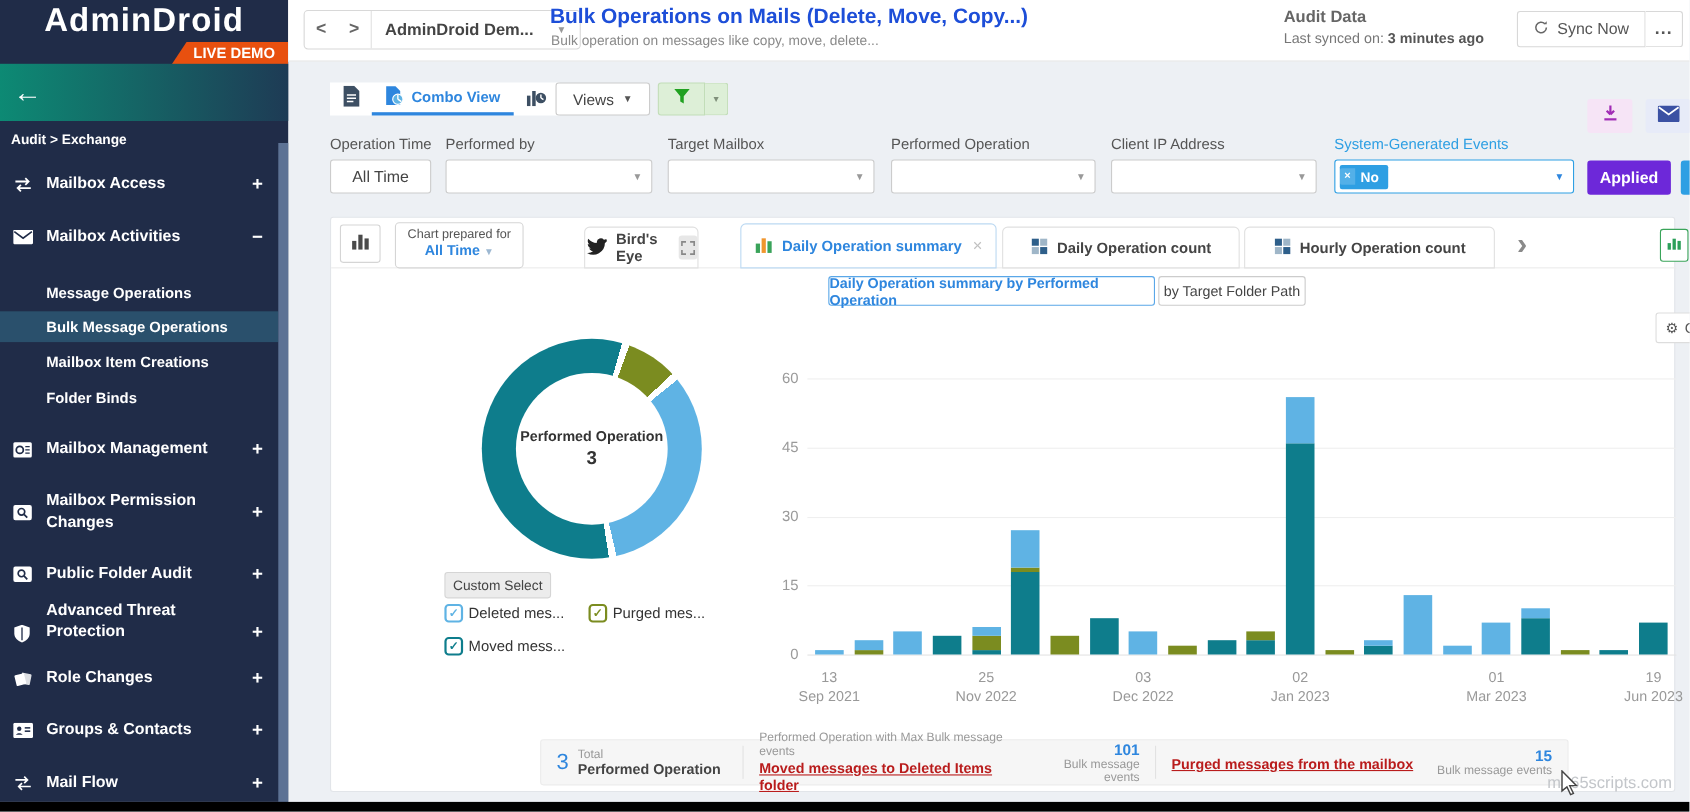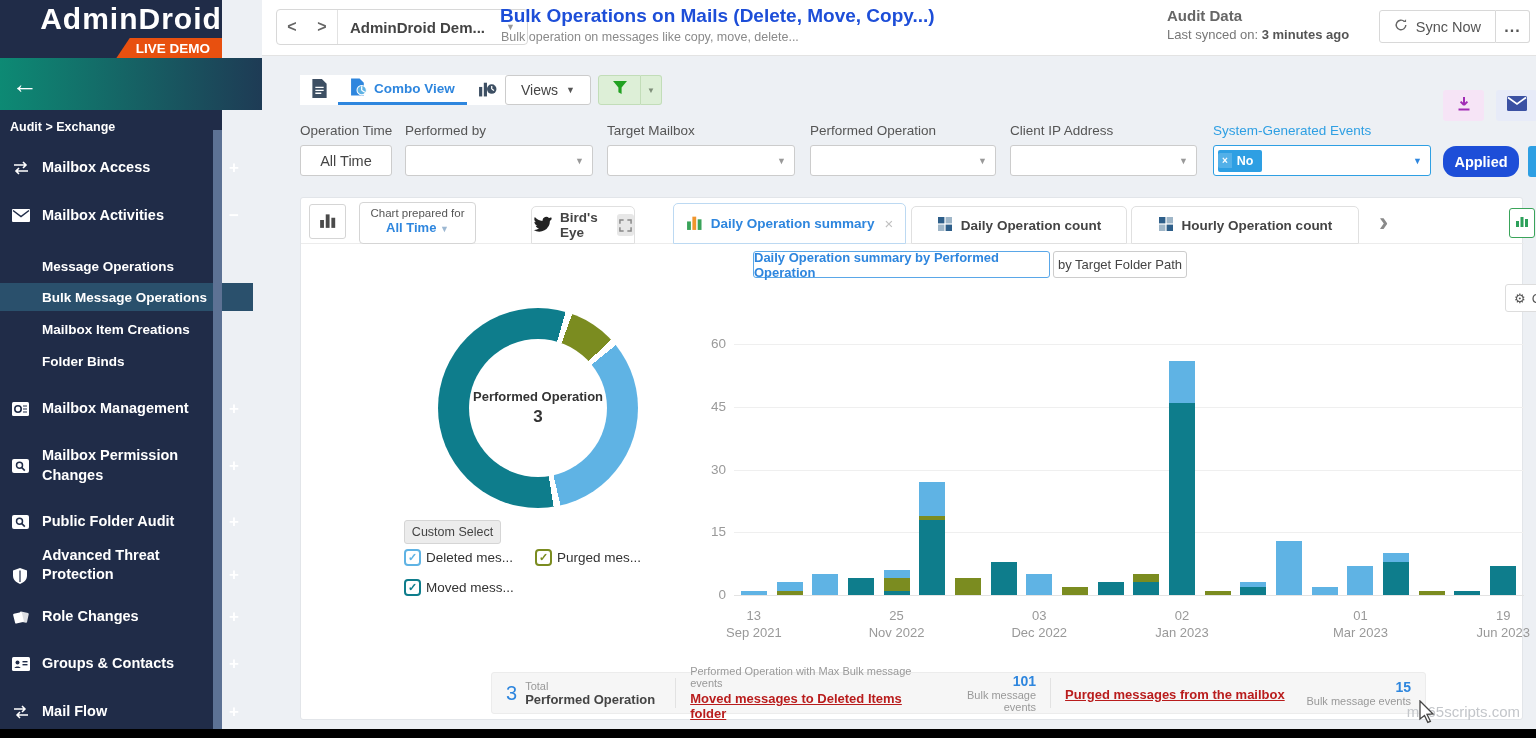--- a/index.html
+++ b/index.html
@@ -1,21 +1,21 @@
 <!DOCTYPE html>
 <html><head>
 <meta charset="utf-8">
 <style>
   * { box-sizing: border-box; margin: 0; padding: 0; }
   html,body { width:1536px; height:738px; overflow:hidden; }
   body { font-family:"Liberation Sans", sans-serif; background:#edf0f4; position:relative; color:#444; }
   .abs { position:absolute; }
 
   
-  .sidebar { position:absolute; left:0; top:0; width:222px; height:729px; background:#202c48; color:#fff; }
+  .sidebar { position:absolute; left:0; top:0; width:262px; height:729px; background:#202c48; color:#fff; }
   .logo { position:absolute; left:0; top:2px; width:262px; text-align:center; font-size:30px; font-weight:bold; letter-spacing:1px; }
   .badge { position:absolute; right:0; top:38px; background:#e8500f; color:#fff; font-weight:bold; font-size:13.5px; padding:3px 12px 3px 20px; clip-path:polygon(14px 0,100% 0,100% 100%,0 100%); }
   .tealband { position:absolute; left:0; top:58px; width:262px; height:52px; background:linear-gradient(90deg,#0d8a74,#1e3b55); display:flex; align-items:center; padding-left:12px; font-size:26px; }
   .crumb { position:absolute; left:10px; top:120px; font-size:12.5px; font-weight:bold; }
   .side-scroll { position:absolute; right:0; top:130px; width:9px; height:599px; background:#5d7294; }
   .sitem { position:absolute; left:0; width:253px; display:flex; align-items:center; }
   .sitem .icn { width:20px; margin-left:12px; display:flex; }
   .sitem .lbl { margin-left:10px; font-size:14.5px; font-weight:600; line-height:1.35; width:165px; }
   .sitem .exp { position:absolute; right:14px; font-size:17px; font-weight:bold; }
   .ssub { position:absolute; left:0; width:253px; height:28px; display:flex; align-items:center; padding-left:42px; font-size:13.5px; font-weight:600; }
@@ -51,21 +51,21 @@
   .ffield { position:absolute; top:123px; }
   .flabel { font-size:13.5px; color:#555; margin-bottom:7px; white-space:nowrap; }
   .flabel.blue { color:#2e9fe3; }
   .fctrl { height:31px; border:1px solid #ccc; border-radius:3px; background:#fff; position:relative; display:flex; align-items:center; }
   .fctrl .caret { position:absolute; right:8px; color:#999; font-size:9px; }
   .fctrl.tagged { border:1px solid #2e9fe3; }
   .fctrl.tagged .caret { color:#2e86de; }
   .fbox { justify-content:center; font-size:14.5px; color:#444; }
   .tag { margin-left:4px; background:#2e9fe3; color:#fff; border-radius:2px; font-size:12.5px; font-weight:bold; display:flex; align-items:center; height:22px; padding-right:8px; }
   .tag .tx { background:rgba(255,255,255,.18); padding:2px 4px; margin-right:5px; border-radius:2px 0 0 2px; font-size:10px; }
-  .applied { position:absolute; left:1443px; top:146px; width:76px; height:31px; background:#1d4ed8; color:#fff; font-size:14.5px; font-weight:bold; border-radius:13px; display:flex; align-items:center; justify-content:center; }
+  .applied { position:absolute; left:1443px; top:146px; width:76px; height:31px; background:#6d28d9; color:#fff; font-size:14.5px; font-weight:bold; border-radius:3px; display:flex; align-items:center; justify-content:center; }
   .sliver { position:absolute; left:1528px; top:146px; width:20px; height:31px; background:#2e9fe3; border-radius:3px; }
 
   
   .card { position:absolute; left:300px; top:197px; width:1223px; height:523px; background:#fff; border:1px solid #e2e5e9; border-radius:3px; }
   .tabs-underline { position:absolute; left:0; top:45px; width:1223px; height:1px; background:#ececec; }
   .minichart { position:absolute; left:8px; top:6px; width:37px; height:35px; border:1px solid #d5d5d5; border-radius:3px; display:flex; align-items:center; justify-content:center; background:#fff; }
   .prepared { position:absolute; left:58px; top:4px; width:117px; height:42px; border:1px solid #d5d5d5; border-radius:4px; background:#fff; text-align:center; padding-top:4px; }
   .prepared .p1 { font-size:11.5px; color:#555; }
   .prepared .p2 { font-size:13px; font-weight:bold; color:#2e86de; margin-top:1px; }
   .prepared .p2 .caret { color:#9db8d2; font-size:9px; }

